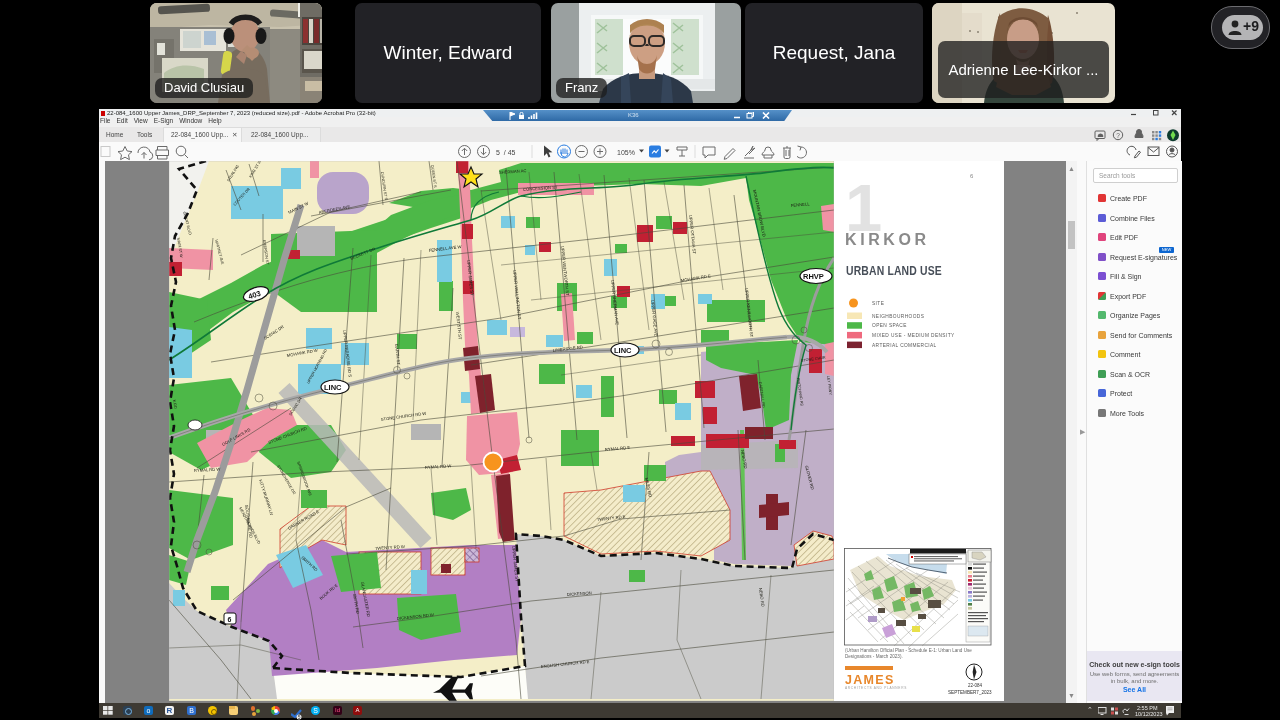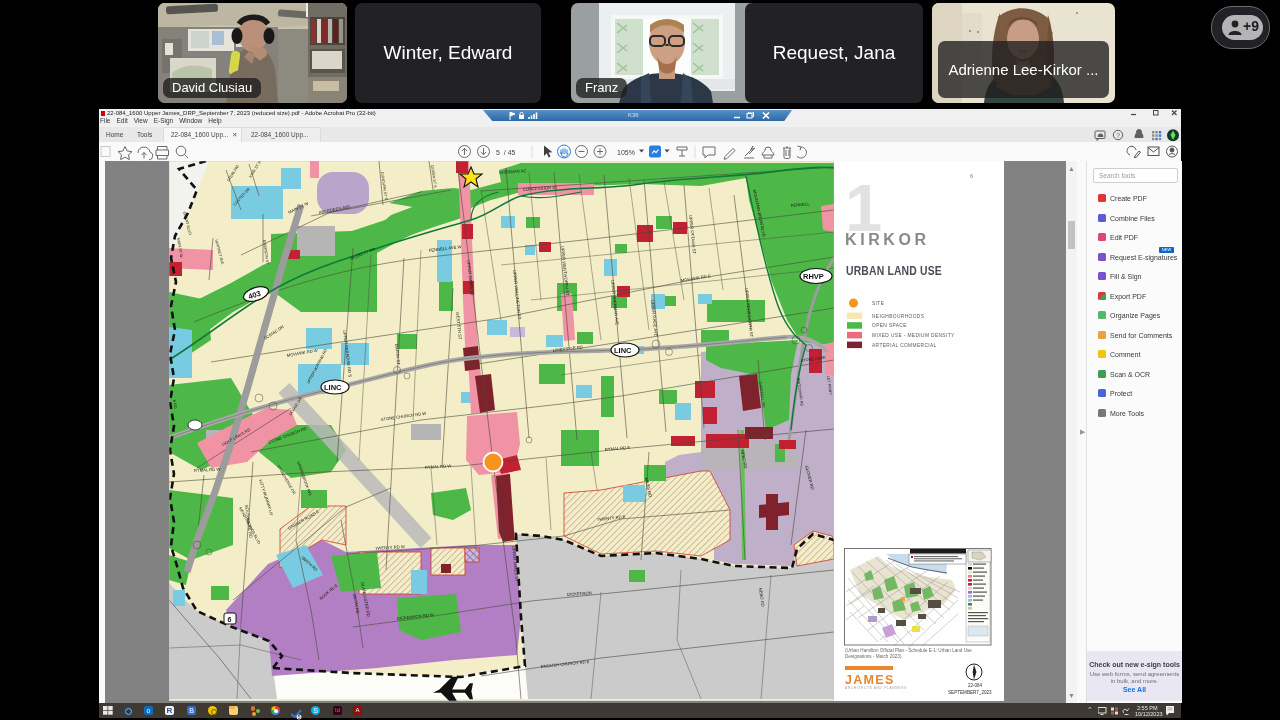--- a/index.html
+++ b/index.html
@@ -35,21 +35,21 @@
   .t{position:absolute;white-space:nowrap;}
   .ic{border-radius:1.5px;}
   #ic-create{background:#e13535;} #ic-combine{background:#5c5cd6;} #ic-edit{background:#e0447c;}
   #ic-request{background:#8050c8;} #ic-fill{background:#7b4fd2;} #ic-export{background:linear-gradient(135deg,#e13535 45%,#3f9e55 55%);}
   #ic-organize{background:#53b86d;} #ic-send{background:#e8a33d;} #ic-comment{background:#f2c40f;}
   #ic-scan{background:#3f9e55;} #ic-protect{background:#4766d8;} #ic-more{background:#777;}
 </style>
 </head>
 <body>
 
-<div class="tile" style="left:158px;width:189px;" id="tile1">
+<div class="tile" style="left:150px;width:172px;" id="tile1">
   <svg width="189" height="100" viewBox="0 0 189 100">
     <rect width="189" height="100" fill="#8d8a80"></rect>
     <rect width="189" height="26" fill="#c9c2ae"></rect>
     <path d="M0 26 L60 22 L130 24 L189 20 L189 0 L0 0 Z" fill="#bdb6a2"></path>
     <rect x="8" y="2" width="52" height="8" rx="3" fill="#55544e" transform="rotate(-3 34 6)"></rect>
     <rect x="120" y="8" width="46" height="7" rx="3" fill="#6b6a62" transform="rotate(4 143 11)"></rect>
     <rect x="148" y="0" width="10" height="14" fill="#efefe8"></rect>
     <rect x="0" y="24" width="120" height="76" fill="#84827a"></rect>
     <rect x="30" y="26" width="46" height="22" fill="#e6e4da"></rect>
     <rect x="33" y="28" width="18" height="17" fill="#cdd4cf"></rect>
@@ -81,21 +81,21 @@
     <ellipse cx="111" cy="33" rx="5.5" ry="8" fill="#181818"></ellipse>
     <path d="M97 42 L108 52 L102 58 L92 47 Z" fill="#b58d74"></path>
     <ellipse cx="102" cy="50" rx="7" ry="5.5" fill="#b58d74"></ellipse>
     <path d="M86 54 L91 48 L97 52 L94 61 Z" fill="#aa8470"></path>
     <rect x="72" y="48" width="9" height="24" rx="4" fill="#d6d64a" transform="rotate(8 76 60)"></rect>
     <path d="M68 100 L72 72 C80 63 110 63 115 74 L118 100 Z" fill="#776c5e"></path>
   </svg>
   <span class="vlabel">David Clusiau</span>
 </div>
 <div class="tile nametile" style="left:355px;width:186px;">Winter, Edward</div>
-<div class="tile" style="left:571px;width:190px;" id="tile3">
+<div class="tile" style="left:551px;width:190px;" id="tile3">
   <svg width="190" height="100" viewBox="0 0 190 100">
     <rect width="190" height="100" fill="#9aa0a0"></rect>
     <rect x="28" y="0" width="136" height="88" fill="#eceff0"></rect>
     <rect x="40" y="12" width="112" height="64" fill="#f6f8f8"></rect>
     <rect x="44" y="16" width="28" height="56" fill="#cfe0cd"></rect>
     <path d="M46 20 l10 8 m-10 2 l10 -8 m-10 18 l10 8 m-10 2 l10 -8 m-10 18 l10 8 m-10 2 l10 -8" stroke="#9fc29b" stroke-width="1.5"></path>
     <rect x="120" y="16" width="28" height="56" fill="#cfe0cd"></rect>
     <path d="M122 20 l10 8 m-10 2 l10 -8 m-10 18 l10 8 m-10 2 l10 -8 m-10 18 l10 8 m-10 2 l10 -8" stroke="#9fc29b" stroke-width="1.5"></path>
     <rect x="72" y="16" width="48" height="60" fill="#fbfcfc"></rect>
     <rect x="28" y="76" width="136" height="10" fill="#e4e7e8"></rect>

